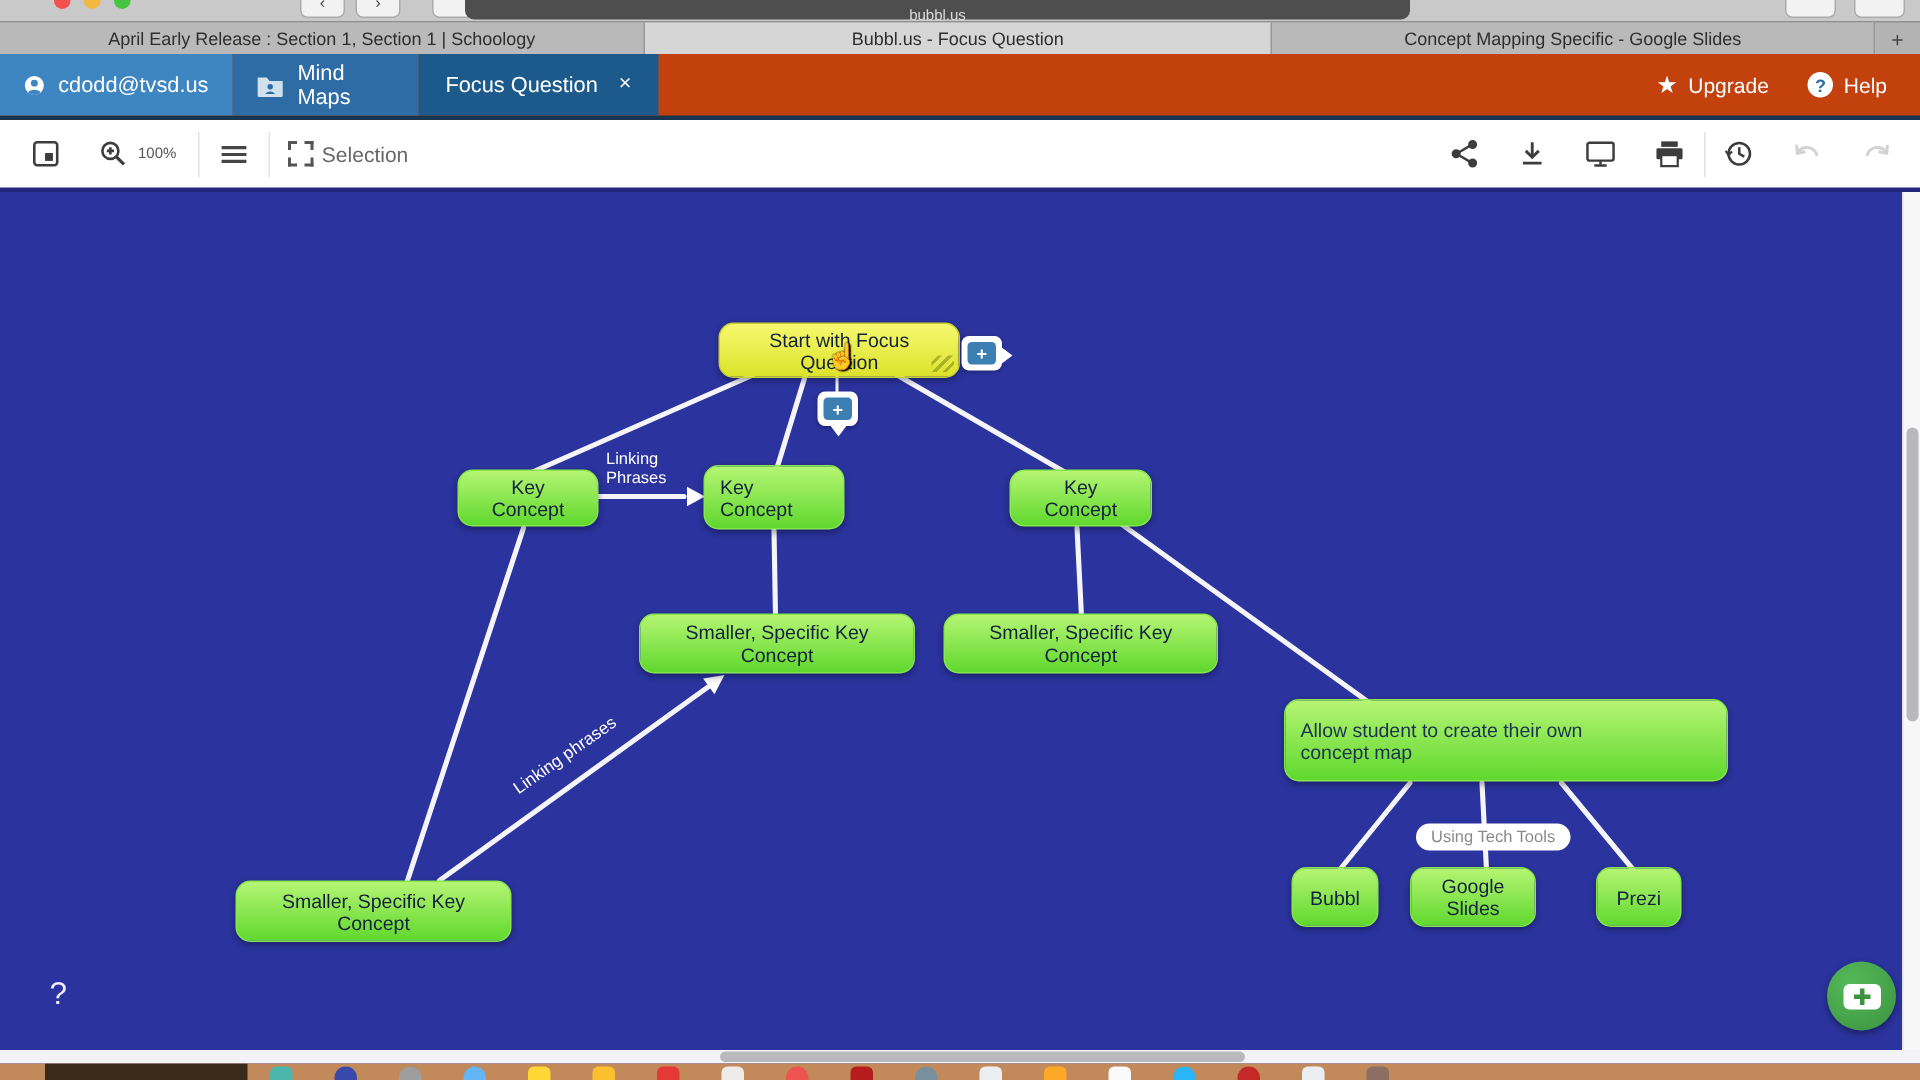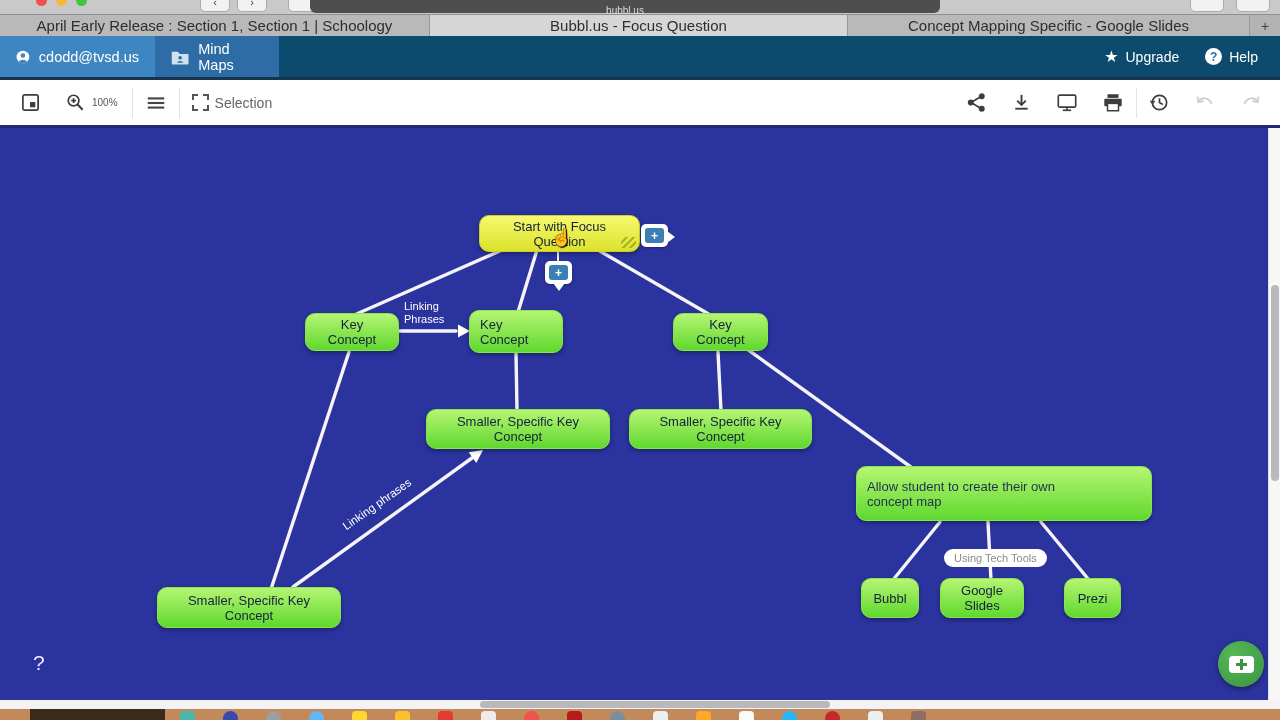--- a/index.html
+++ b/index.html
@@ -5,27 +5,27 @@
   * { margin:0; padding:0; box-sizing:border-box; }
   body { font-family:"Liberation Sans", sans-serif; background:#000; }
   .screen { position:relative; width:1280px; height:720px; overflow:hidden; background:#2b339e; }
 
   
   .os-bar { position:absolute; left:0; top:0; width:1280px; height:14px; background:#c9c9c9; overflow:hidden; }
   .traffic { position:absolute; top:-5px; width:11px; height:11px; border-radius:50%; }
   .nav-btn { position:absolute; top:-7px; width:30px; height:19px; background:#f2f2f2; border:1px solid #ababab; border-radius:5px; color:#444; font-size:11px; text-align:center; line-height:17px; }
   .addr { position:absolute; top:-9px; left:310px; width:630px; height:22px; background:#4e4e4e; border-radius:6px; color:#ddd; font-size:10px; text-align:center; line-height:40px; }
   .tabstrip { position:absolute; left:0; top:14px; width:1280px; height:22px; background:#b3b3b3; border-top:1px solid #8f8f8f; display:flex; }
-  .tab { height:100%; border-right:1px solid #989898; font-size:15px; color:#2e2e2e; display:flex; align-items:center; justify-content:center; overflow:hidden; white-space:nowrap; }
+  .tab { height:100%; border-right:1px solid #989898; font-size:12px; color:#2e2e2e; display:flex; align-items:center; justify-content:center; overflow:hidden; white-space:nowrap; }
   .tab.inactive { background:#b9b9b9; }
   .tab.active { background:#d6d6d6; }
   .newtab { width:30px; display:flex; align-items:center; justify-content:center; color:#444; font-size:14px; }
 
   
-  .app-header { position:absolute; left:0; top:36px; width:1280px; height:44px; background:#0c4a6e; border-bottom:3px solid #17354e; display:flex; align-items:stretch; color:#fff; }
+  .app-header { position:absolute; left:0; top:36px; width:1280px; height:44px; background:#c2410c; border-bottom:3px solid #17354e; display:flex; align-items:stretch; color:#fff; }
   .seg { display:flex; align-items:center; gap:9px; padding:0 16px; }
   .seg-account { background:#3e86c2; width:155px; }
   .seg-mindmaps { background:#2d6ca5; width:124px; }
   .seg-doc { background:#1d5a8c; width:160px; justify-content:center; gap:14px; }
   .seg-account span, .seg-mindmaps span, .seg-doc span { font-size:14.5px; }
   .hdr-right { margin-left:auto; display:flex; align-items:center; gap:26px; padding-right:22px; }
   .hdr-item { display:flex; align-items:center; gap:7px; font-size:14px; cursor:pointer; }
   .close-x { font-size:18px; line-height:1; }
   .help-circle { width:17px; height:17px; border-radius:50%; background:#fff; color:#2d6ca5; font-weight:bold; font-size:12px; display:flex; align-items:center; justify-content:center; }
   .star { font-size:16px; }
@@ -104,20 +104,24 @@
       </svg>
       <span>cdodd@tvsd.us</span>
     </div>
     <div class="seg seg-mindmaps">
       <svg width="20" height="18" viewBox="0 0 24 20">
         <path d="M1,3 h8 l2.5,3 H23 v13 a1,1 0 0 1 -1,1 H2 a1,1 0 0 1 -1,-1 Z" fill="#cfe0ef"></path>
         <circle cx="12" cy="11" r="2.4" fill="#2d6ca5"></circle>
         <path d="M7.8,17.5 a4.5,3.6 0 0 1 8.4,0 Z" fill="#2d6ca5"></path>
       </svg>
       <span>Mind Maps</span>
+    </div>
+    <div class="seg seg-doc">
+      <span>Focus Question</span>
+      <span class="close-x">×</span>
     </div>
     <div class="hdr-right">
       <div class="hdr-item">
         <span class="star">★</span>
         <span>Upgrade</span>
       </div>
       <div class="hdr-item">
         <span class="help-circle">?</span>
         <span>Help</span>
       </div>

